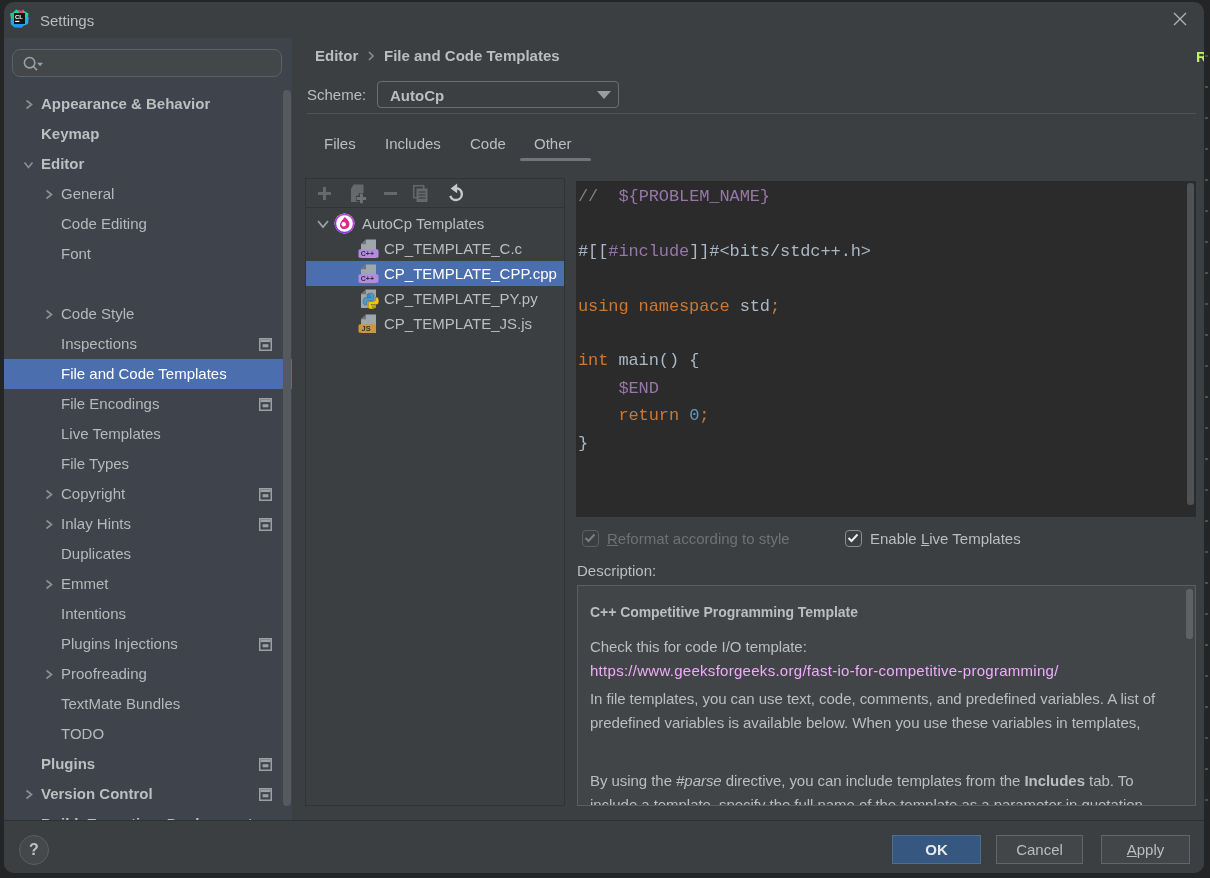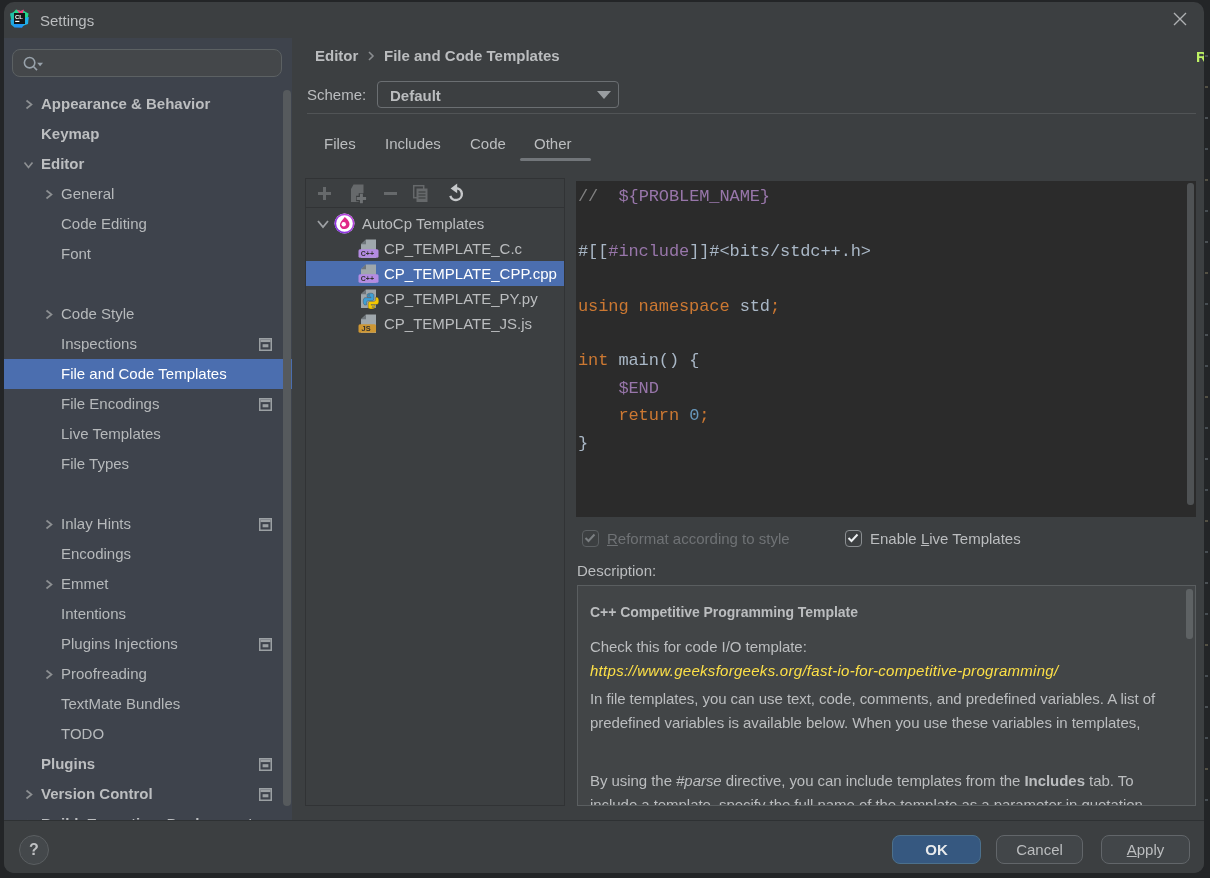--- a/index.html
+++ b/index.html
@@ -19,23 +19,23 @@
   .txt { position:absolute; white-space:nowrap; font-size:15px; }
   .bold { font-weight:bold; }
   #editor { position:absolute; left:576px; top:181px; width:620px; height:336px; background:#2B2B2B; }
   #code { position:absolute; left:2px; top:2px; font-family:"Liberation Mono", monospace;
           font-size:17px; line-height:27.4px; letter-spacing:-0.1px; color:#A9B7C6; }
   .cg { color:#808080; } .cp { color:#9876AA; } .co { color:#CC7832; }
   .cb { color:#6897BB; } .cw { color:#A9B7C6; }
   #desc { position:absolute; left:577px; top:585px; width:619px; height:221px;
           background:#424547; border:1px solid #5A5E60; overflow:hidden; font-size:15px; }
   #desc .dl { position:absolute; left:12px; white-space:nowrap; color:#BBBDBF; letter-spacing:-0.05px; }
-  span.lnk { color:#fde047; text-decoration:none; letter-spacing:0.28px;font-style:italic; }
+  span.lnk { color:#f0abfc; text-decoration:none; letter-spacing:0.28px; }
   .cbx { position:absolute; width:17px; height:17px; border-radius:4px; }
-  .btn { position:absolute; top:835px; height:29px; border-radius:8px; font-size:15px;
+  .btn { position:absolute; top:835px; height:29px; border-radius:0; font-size:15px;
          text-align:center; line-height:27px; }
   #bbar { position:absolute; left:4px; top:820px; width:1200px; height:53px;
           background:#3C3F41; border-top:1px solid #2E3133; }
 </style>
 </head>
 <body>
 <div id="dialog">
     <div id="co">
 
   <svg class="abs" style="left:10px;top:9px" width="19" height="19" viewBox="0 0 19 19">
@@ -114,33 +114,44 @@
             <rect x="1.5" y="1.5" width="10" height="2.6" fill="#9BA0A3"></rect>
             <rect x="3.6" y="6.2" width="5.8" height="3.1" fill="#9BA0A3"></rect>
           </svg>
         </div>
 <div class="srow" style="top:381px">
           <span style="position:absolute;left:57px;">Live Templates</span>
         </div>
 <div class="srow" style="top:411px">
           <span style="position:absolute;left:57px;">File Types</span>
         </div>
+<div class="srow" style="top:441px">
+          <svg class="chev" style="left:39px" width="11" height="11" viewBox="0 0 11 11">
+            <path d="M3.5 1.5 L8.5 5.5 L3.5 9.5" stroke="#8C8F92" stroke-width="1.7" fill="none"></path>
+          </svg>
+          <span style="position:absolute;left:57px;">Copyright</span>
+          <svg class="icR" width="13" height="13" viewBox="0 0 13 13">
+            <rect x="0.75" y="0.75" width="11.5" height="11.5" fill="none" stroke="#9BA0A3" stroke-width="1.5"></rect>
+            <rect x="1.5" y="1.5" width="10" height="2.6" fill="#9BA0A3"></rect>
+            <rect x="3.6" y="6.2" width="5.8" height="3.1" fill="#9BA0A3"></rect>
+          </svg>
+        </div>
 <div class="srow" style="top:471px">
           <svg class="chev" style="left:39px" width="11" height="11" viewBox="0 0 11 11">
             <path d="M3.5 1.5 L8.5 5.5 L3.5 9.5" stroke="#8C8F92" stroke-width="1.7" fill="none"></path>
           </svg>
           <span style="position:absolute;left:57px;">Inlay Hints</span>
           <svg class="icR" width="13" height="13" viewBox="0 0 13 13">
             <rect x="0.75" y="0.75" width="11.5" height="11.5" fill="none" stroke="#9BA0A3" stroke-width="1.5"></rect>
             <rect x="1.5" y="1.5" width="10" height="2.6" fill="#9BA0A3"></rect>
             <rect x="3.6" y="6.2" width="5.8" height="3.1" fill="#9BA0A3"></rect>
           </svg>
         </div>
 <div class="srow" style="top:501px">
-          <span style="position:absolute;left:57px;">Encodings</span>
+          <span style="position:absolute;left:57px;">Duplicates</span>
         </div>
 <div class="srow" style="top:561px">
           <span style="position:absolute;left:57px;">Intentions</span>
         </div>
 <div class="srow" style="top:531px">
           <svg class="chev" style="left:39px" width="11" height="11" viewBox="0 0 11 11">
             <path d="M3.5 1.5 L8.5 5.5 L3.5 9.5" stroke="#8C8F92" stroke-width="1.7" fill="none"></path>
           </svg>
           <span style="position:absolute;left:57px;">Emmet</span>
         </div>
@@ -194,21 +205,21 @@
 
   <div class="txt bold" style="left:315px;top:47px">Editor</div>
   <svg class="abs" style="left:366px;top:50px" width="10" height="12" viewBox="0 0 10 12">
     <path d="M3 2 L7 6 L3 10" stroke="#8A8D90" stroke-width="1.6" fill="none"></path>
   </svg>
   <div class="txt bold" style="left:384px;top:47px">File and Code Templates</div>
   <div class="txt bold" style="left:1196px;top:48px;color:#bef264">Reset</div>
 
   <div class="txt" style="left:307px;top:86px">Scheme:</div>
   <div class="abs" style="left:377px;top:81px;width:242px;height:27px;border:1px solid #6B6F72;border-radius:4px"></div>
-  <div class="txt bold" style="left:390px;top:87px">Default</div>
+  <div class="txt bold" style="left:390px;top:87px">AutoCp</div>
   <div class="abs" style="left:597px;top:91px;width:0;height:0;
        border-left:7px solid transparent;border-right:7px solid transparent;
        border-top:8px solid #999DA0"></div>
   <div class="abs" style="left:307px;top:113px;width:889px;height:1px;background:#515456"></div>
 
   <div class="txt" style="left:324px;top:135px">Files</div>
   <div class="txt" style="left:385px;top:135px">Includes</div>
   <div class="txt" style="left:470px;top:135px">Code</div>
   <div class="txt" style="left:534px;top:135px">Other</div>
   <div class="abs" style="left:520px;top:158px;width:71px;height:3px;background:#72767A;border-radius:1.5px"></div>

